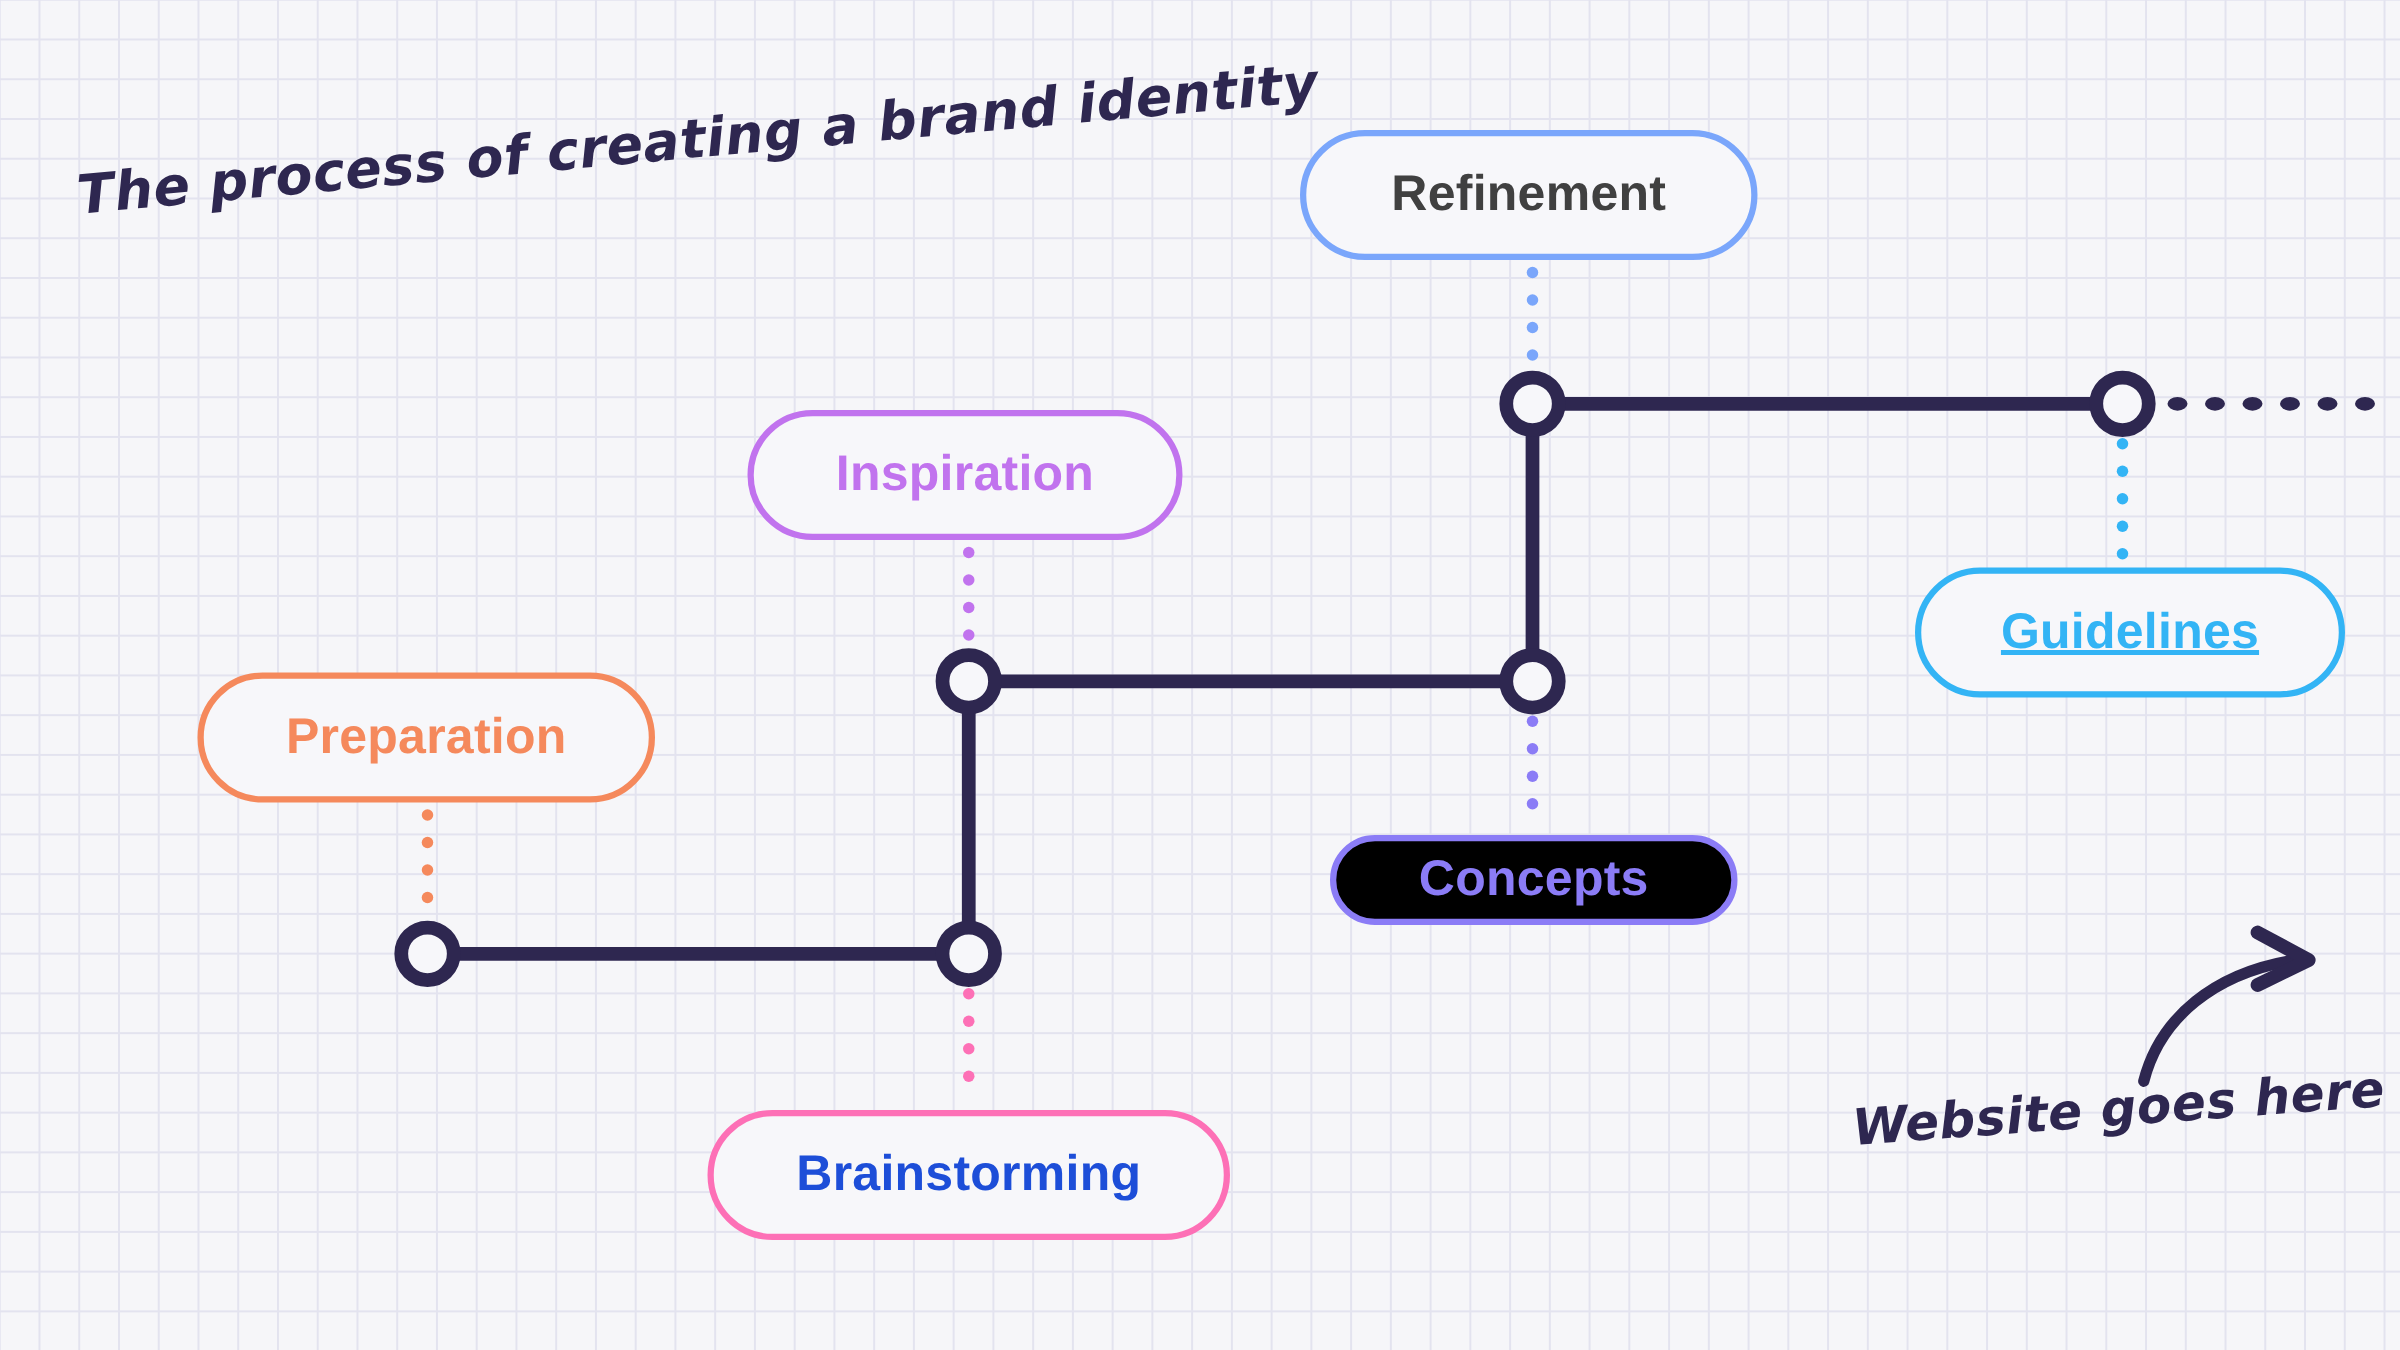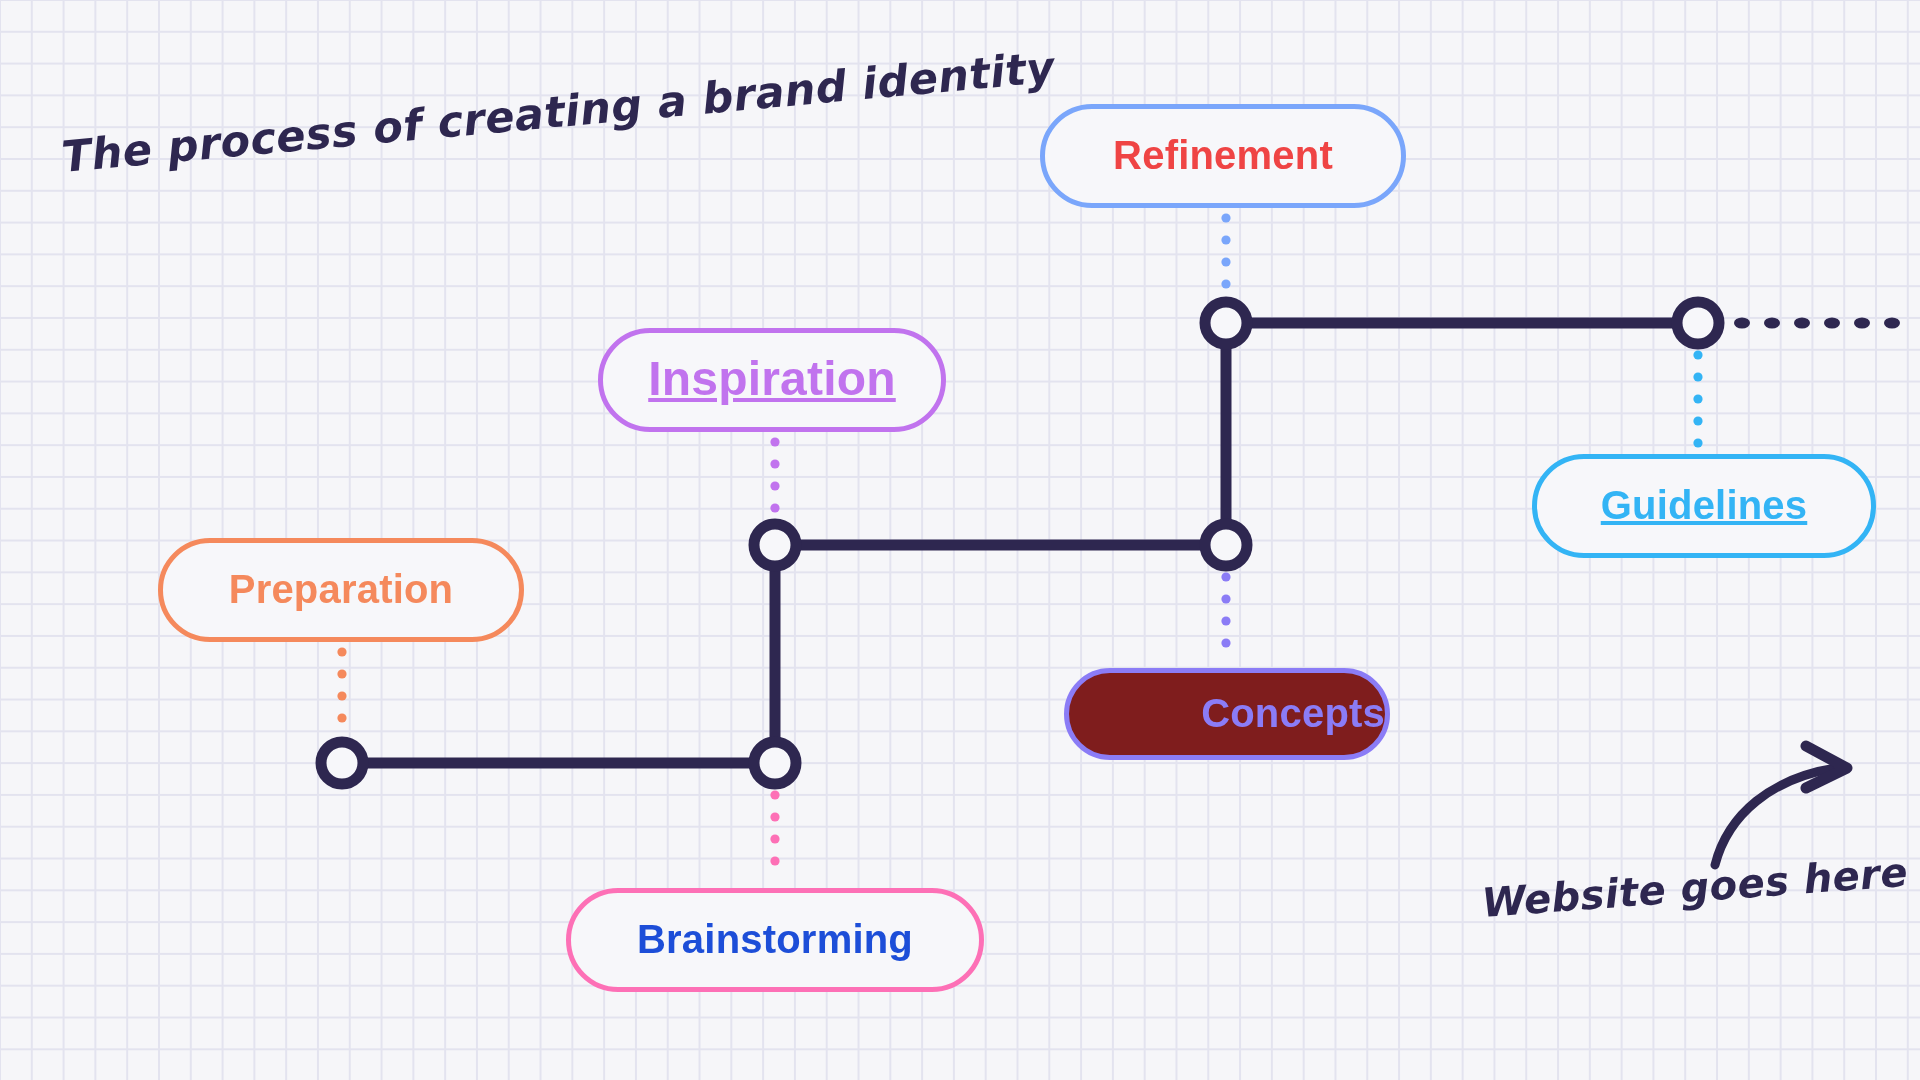--- a/index.html
+++ b/index.html
@@ -149,27 +149,27 @@
   </svg>
 
   <div id="pill-layer">
       <div class="pill" style="left: 158px; top: 538px; width: 366px; height: 104px; border-color: rgb(245, 137, 92); background: rgb(247, 247, 250);">
         <span class="pill-label" style="color: rgb(245, 137, 92); font-size: 40px;">Preparation</span>
       </div>
       <div class="pill" style="left: 566px; top: 888px; width: 418px; height: 104px; border-color: rgb(253, 112, 182); background: rgb(247, 247, 250);">
         <span class="pill-label" style="color: #1d4ed8; font-size: 40px;">Brainstorming</span>
       </div>
       <div class="pill" style="left: 598px; top: 328px; width: 348px; height: 104px; border-color: rgb(193, 115, 238); background: rgb(247, 247, 250);">
-        <span class="pill-label" style="color: rgb(193, 115, 238); font-size: 48px; text-decoration: underline;">Inspiration</span>
+        <span class="pill-label" style="color: rgb(193, 115, 238); font-size: 40px;">Inspiration</span>
       </div>
-      <div class="pill" style="left: 1064px; top: 668px; width: 326px; height: 92px; border-color: rgb(139, 124, 246); background: #7f1d1d; justify-content: flex-end;">
+      <div class="pill" style="left: 1064px; top: 668px; width: 326px; height: 72px; border-color: rgb(139, 124, 246); background: #000000;">
         <span class="pill-label" style="color: rgb(139, 124, 246); font-size: 40px;">Concepts</span>
       </div>
       <div class="pill" style="left: 1040px; top: 104px; width: 366px; height: 104px; border-color: rgb(122, 166, 251); background: rgb(247, 247, 250);">
-        <span class="pill-label" style="color: #ef4444; font-size: 40px;">Refinement</span>
+        <span class="pill-label" style="color: #404040; font-size: 40px;">Refinement</span>
       </div>
       <div class="pill" style="left: 1532px; top: 454px; width: 344px; height: 104px; border-color: rgb(51, 180, 245); background: rgb(247, 247, 250);">
         <span class="pill-label" style="color: rgb(51, 180, 245); font-size: 40px; text-decoration: underline;">Guidelines</span>
       </div>
     </div>
 
   <div class="handwritten" id="title-note">The process of creating a brand identity</div>
 
   <div class="handwritten" id="website-note">Website goes here</div>
 

